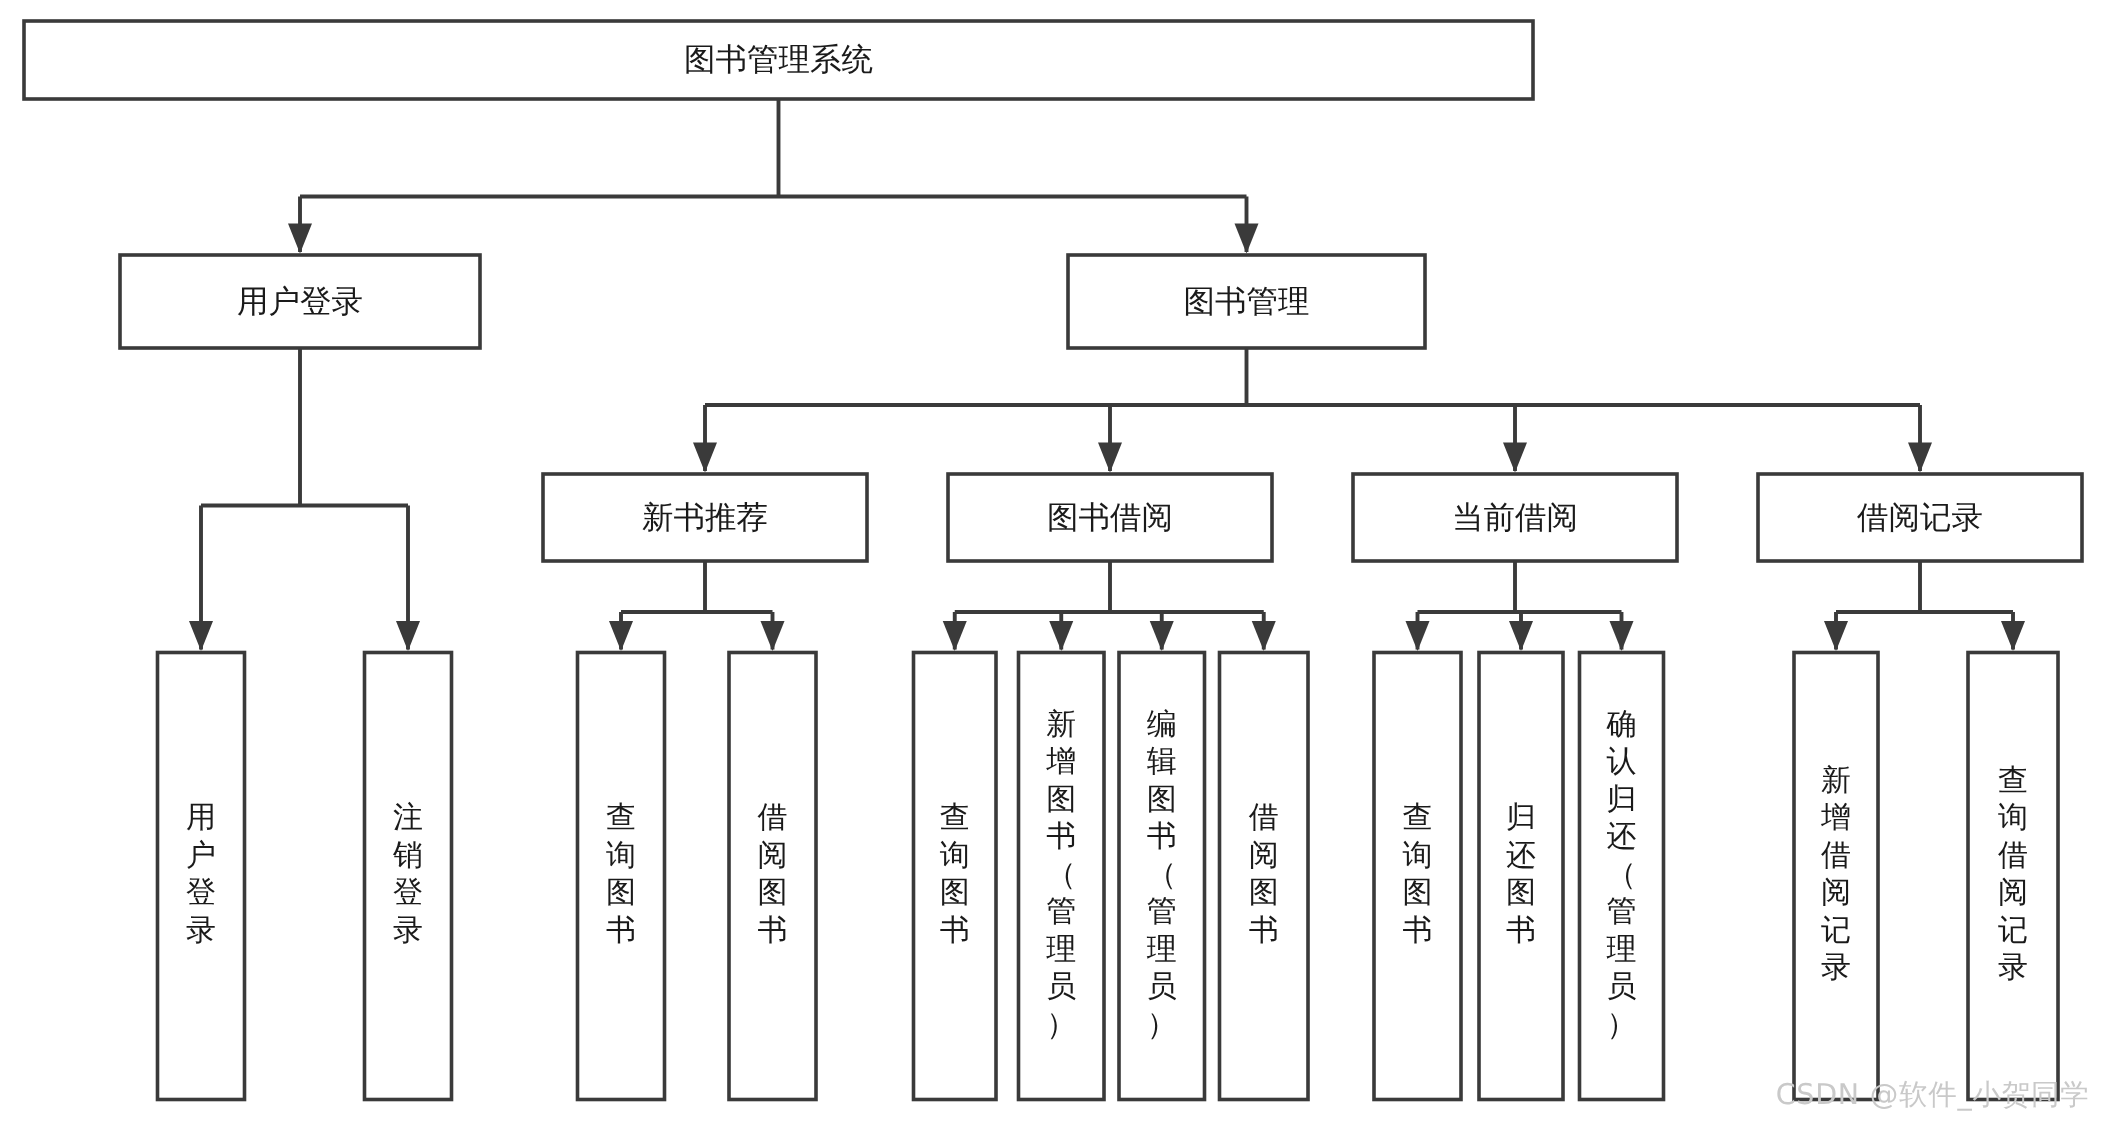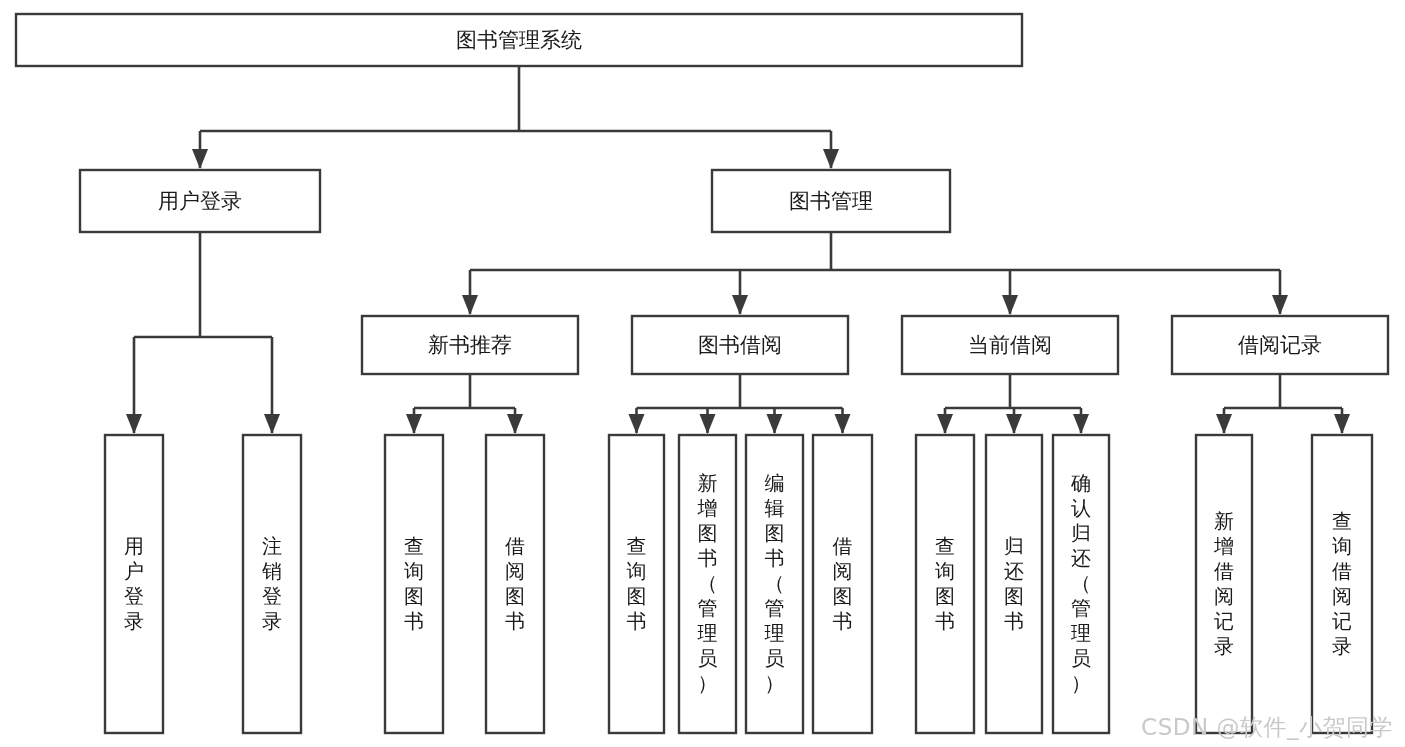--- a/index.html
+++ b/index.html
@@ -53,21 +53,21 @@
   }
   .arrow-head {
     fill: #3a3a3a;
     stroke: none;
   }
   .watermark {
     position: absolute;
     right: 12px;
     bottom: 4px;
     font-family: "DejaVu Sans", "Liberation Sans", sans-serif;
-    font-size: 23px;
+    font-size: 19px;
     color: #c9c9c9;
     white-space: nowrap;
     letter-spacing: 0.5px;
     pointer-events: none;
   }
 </style>
 </head>
 <body>
 
 <div id="diagram-root">

